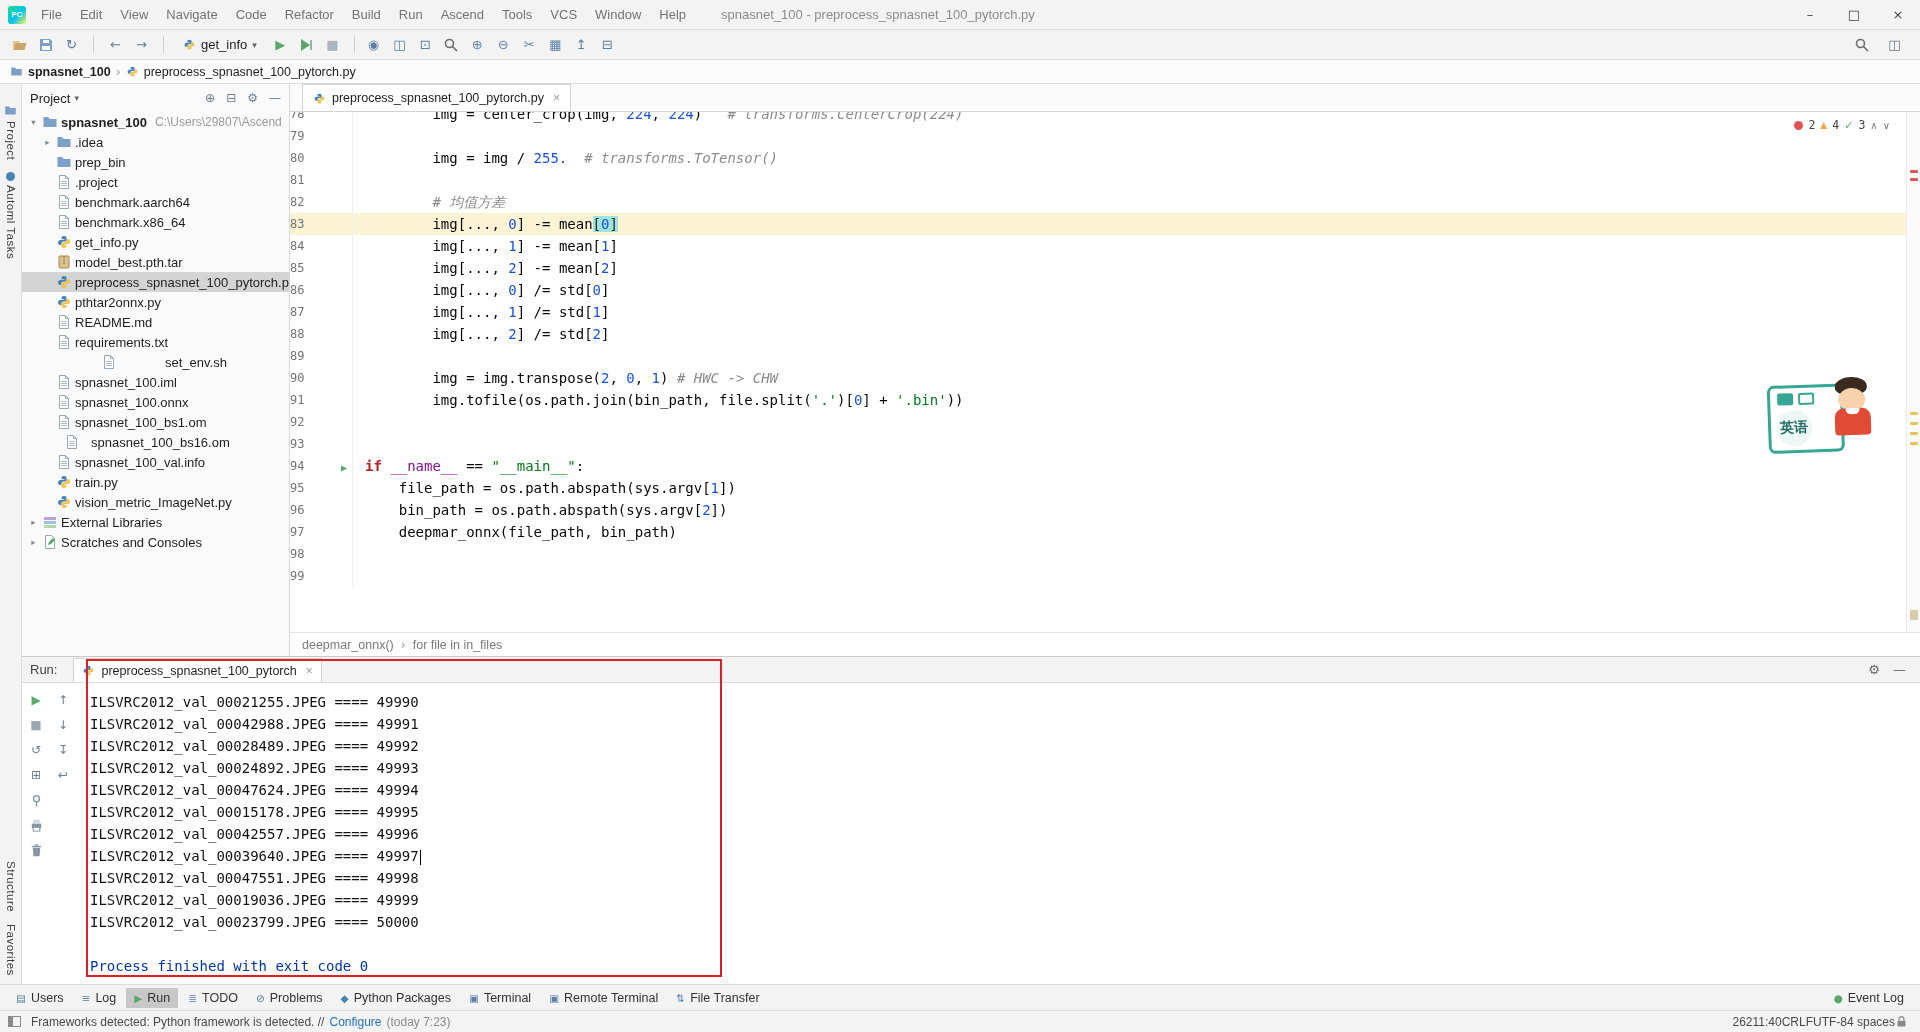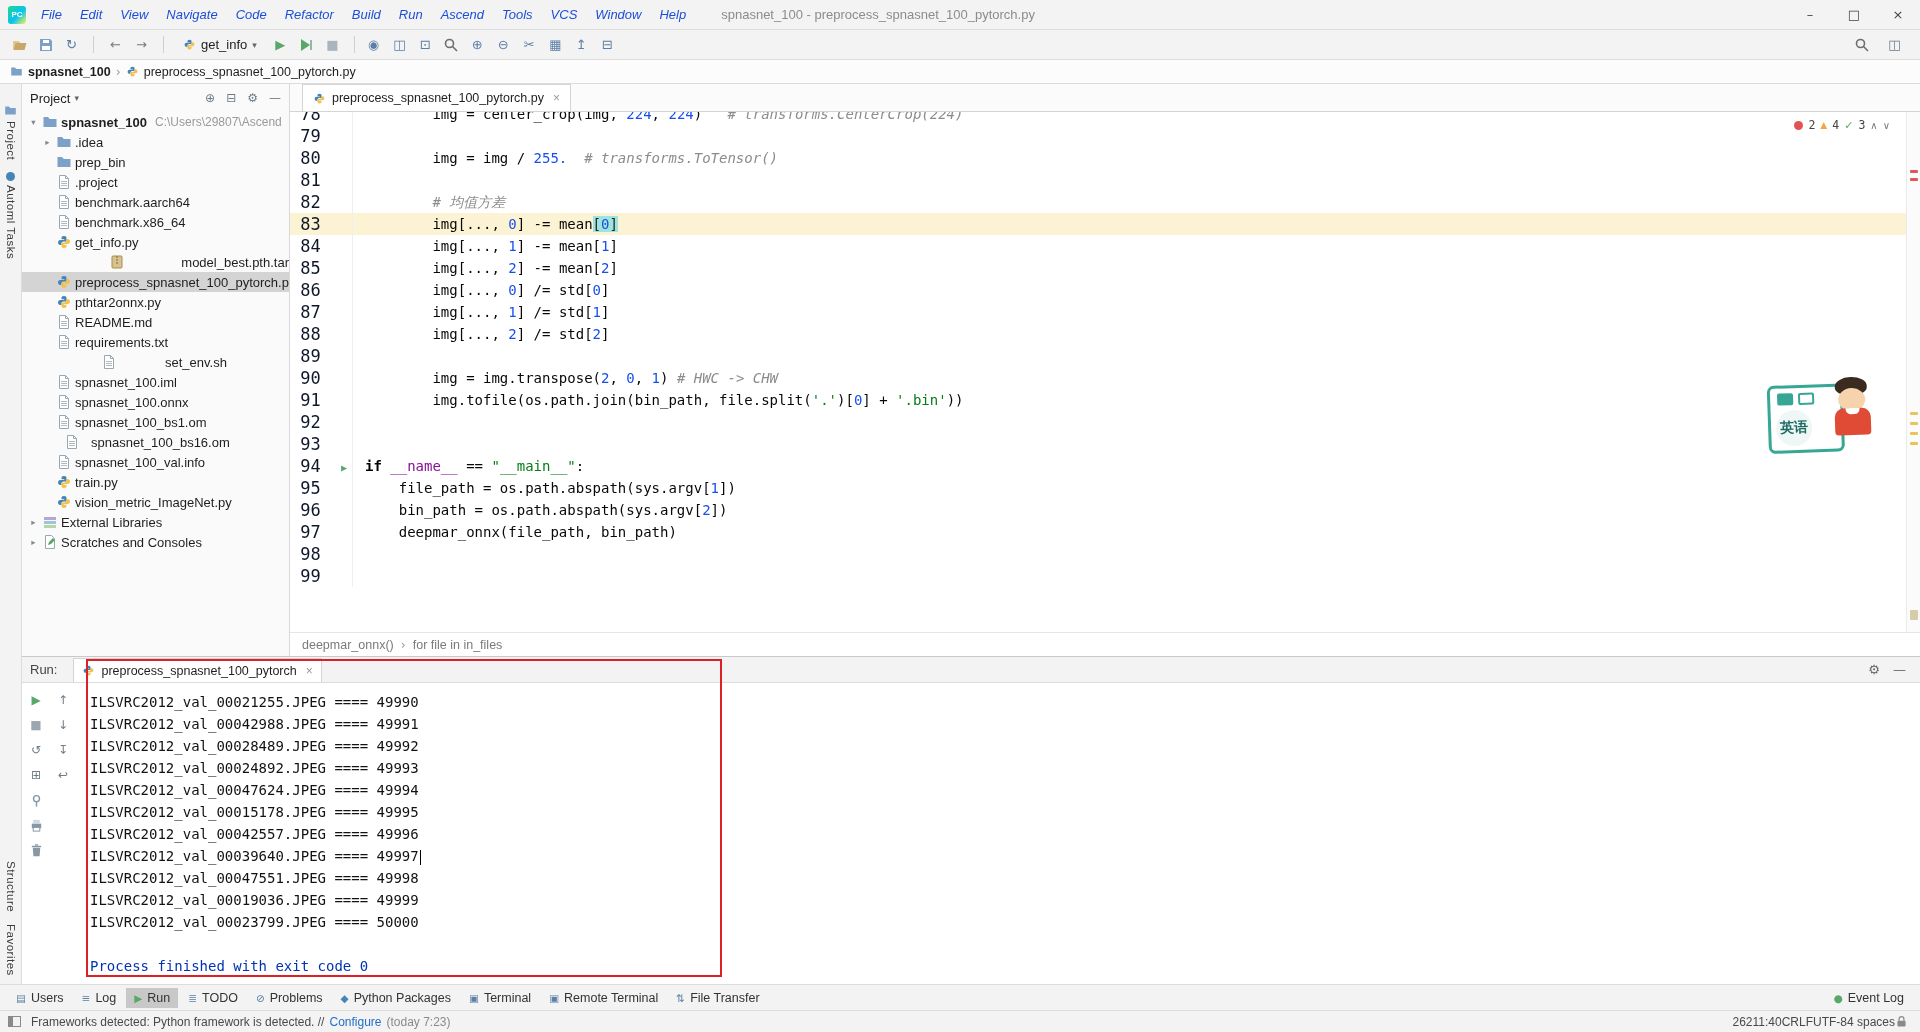--- a/index.html
+++ b/index.html
@@ -4,21 +4,21 @@
 <style>
 *{margin:0;padding:0;box-sizing:border-box;}
 html,body{width:1920px;height:1032px;overflow:hidden;background:#fff;}
 body{font-family:"Liberation Sans","DejaVu Sans",sans-serif;font-size:13px;color:#1e1e1e;}
 .app{position:relative;width:1920px;height:1032px;background:#f3f3f3;overflow:hidden;}
 
 
 .titlebar{height:30px;display:flex;align-items:center;background:#f3f3f3;border-bottom:1px solid #dcdcdc;padding-left:8px;}
 .logo{width:18px;height:18px;border-radius:3px;background:linear-gradient(135deg,#21d789,#07c3f2 55%,#fcf84a);color:#fff;font-size:8px;font-weight:bold;display:flex;align-items:center;justify-content:center;flex:none;}
 .menus{display:flex;margin-left:6px;}
-.menu-item{padding:0 9px;line-height:29px;color:#1d4ed8;white-space:nowrap;font-style:italic;}
+.menu-item{padding:0 9px;line-height:29px;color:#737373;white-space:nowrap;}
 .win-title{color:#8c8c8c;margin-left:26px;white-space:nowrap;overflow:hidden;}
 .win-controls{margin-left:auto;display:flex;}
 .win-btn{width:44px;height:29px;display:flex;align-items:center;justify-content:center;color:#444;font-size:13px;font-family:"DejaVu Sans",sans-serif;}
 
 
 .toolbar{height:30px;display:flex;align-items:center;background:#f3f3f3;border-bottom:1px solid #dcdcdc;padding-left:8px;}
 .tb-group{display:flex;align-items:center;gap:3px;}
 .tb-group.far{margin-left:auto;padding-right:14px;gap:10px;}
 .tbtn{min-width:23px;height:23px;display:flex;align-items:center;justify-content:center;font-size:13px;font-family:"DejaVu Sans",sans-serif;color:#5b7fa6;}
 .tbtn svg{width:16px;height:16px;}
@@ -59,26 +59,26 @@
 
 
 .editor-col{flex:1;display:flex;flex-direction:column;background:#fff;min-width:0;}
 .tabbar{height:28px;background:#fbfbfb;border-bottom:1px solid #d4d4d4;display:flex;align-items:flex-end;padding-left:12px;}
 .tab{height:27px;display:flex;align-items:center;gap:6px;padding:0 10px;background:#fff;border:1px solid #d4d4d4;border-bottom:none;font-size:12.5px;}
 .tab-close{color:#9a9a9a;font-size:12px;margin-left:3px;}
 .code-area{flex:1;position:relative;overflow:hidden;font-family:"DejaVu Sans Mono",monospace;font-size:14px;background:#fff;}
 .code-lines{margin-top:-9px;}
 .code-row{display:flex;height:22px;line-height:22px;}
 .code-row.caret-row{background:#fcf3d4;}
-.gutter-num{width:46px;text-align:center;color:#0f172a;flex:none;font-size:17px;padding-right:5px;}
+.gutter-num{width:46px;text-align:left;color:#737373;flex:none;font-size:12px;padding-right:5px;}
 .fold-col{width:17px;flex:none;text-align:center;border-right:1px solid #efefef;margin-right:12px;}
 .run-marker{color:#59a869;font-size:10px;cursor:pointer;}
 .code-text{white-space:pre;}
 .pln{color:#080808;}
-.kw{color:#000000;font-weight:bold;}
+.kw{color:#b91c1c;font-weight:bold;}
 .num{color:#1750eb;}
 .str{color:#067d17;}
 .com{color:#8c8c8c;font-style:italic;}
 .dunder{color:#871094;}
 .sel{background:#9fe3de;}
 .inspections{position:absolute;top:5px;right:26px;display:flex;align-items:center;gap:5px;font-size:11.5px;color:#444;background:rgba(255,255,255,.85);padding:1px 4px;}
 .err-ico{width:9px;height:9px;border-radius:50%;background:#e35252;display:inline-block;}
 .warn-ico{color:#f2a63c;font-size:9px;font-family:"DejaVu Sans",sans-serif;}
 .weak-ico{color:#59a869;font-size:11px;font-family:"DejaVu Sans",sans-serif;}
 .insp-chev{color:#777;font-size:10px;font-family:"DejaVu Sans",sans-serif;}
@@ -355,21 +355,21 @@
               <div class="tree-row" style="padding-left: 20px;">
                 <span class="chev"></span>
                 <span class="ticon">
                   <svg viewBox="0 0 16 16">
                     <path fill="#4584b6" d="M8 2C6 2 5.5 2.9 5.5 4v1.3h2.8v.6H4.2C3 5.9 2 6.8 2 8.4s1 2.5 2.2 2.5h1.3V9.5C5.5 8.4 6.5 7.5 7.7 7.5h2.8V4c0-1.1-.5-2-2.5-2z"></path>
                     <path fill="#f2c14e" d="M8 14c2 0 2.5-.9 2.5-2v-1.3H7.7v-.6h4.1c1.2 0 2.2-.9 2.2-2.5S13 5.1 11.8 5.1h-1.3v1.4c0 1.1-1 2-2.2 2H5.5V12c0 1.1.5 2 2.5 2z"></path>
                   </svg>
                 </span>
                 <span class="tree-label">get_info.py</span>
               </div>
-              <div class="tree-row" style="padding-left: 20px; justify-content: space-between;">
+              <div class="tree-row" style="padding-left: 20px;">
                 <span class="chev"></span>
                 <span class="ticon">
                   <svg viewBox="0 0 16 16">
                     <rect x="3" y="2" width="10" height="12" rx="1" fill="#d8c28f" stroke="#a78c4f"></rect>
                     <path fill="none" stroke="#7c6a3c" d="M8 2v2M8 5v2M8 8v2"></path>
                   </svg>
                 </span>
                 <span class="tree-label">model_best.pth.tar</span>
               </div>
               <div class="tree-row selected" style="padding-left: 20px;">

